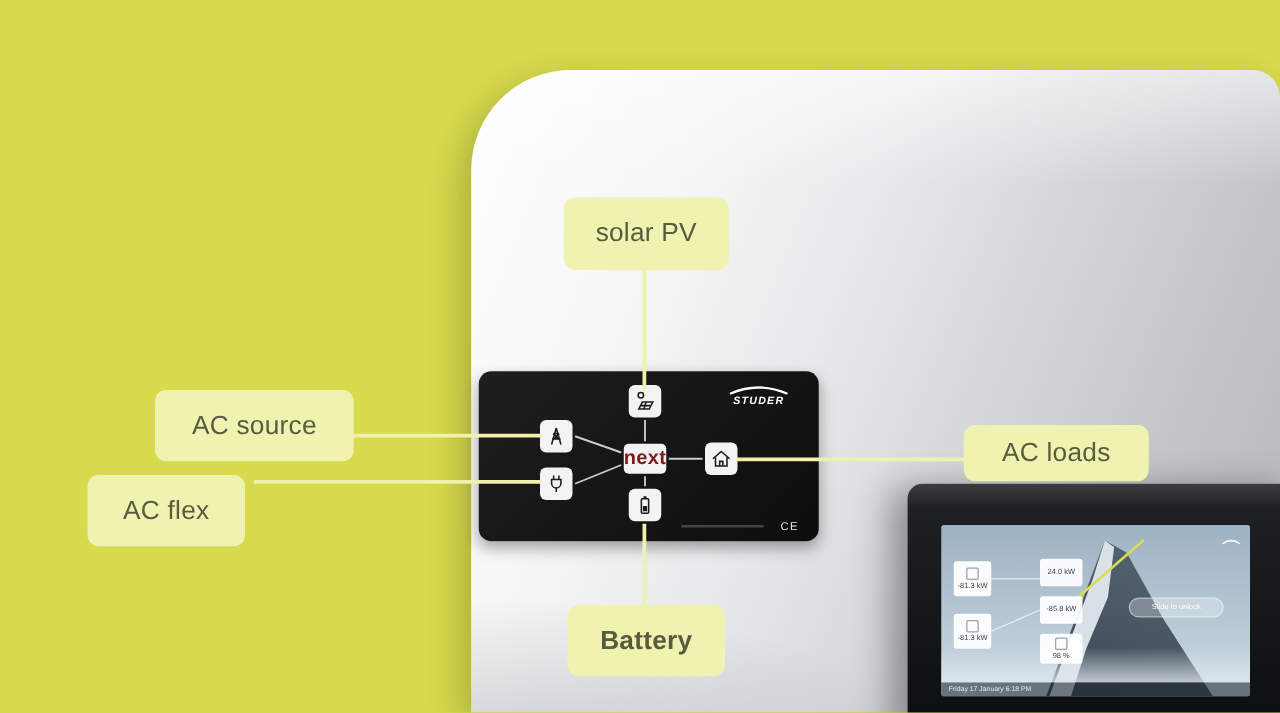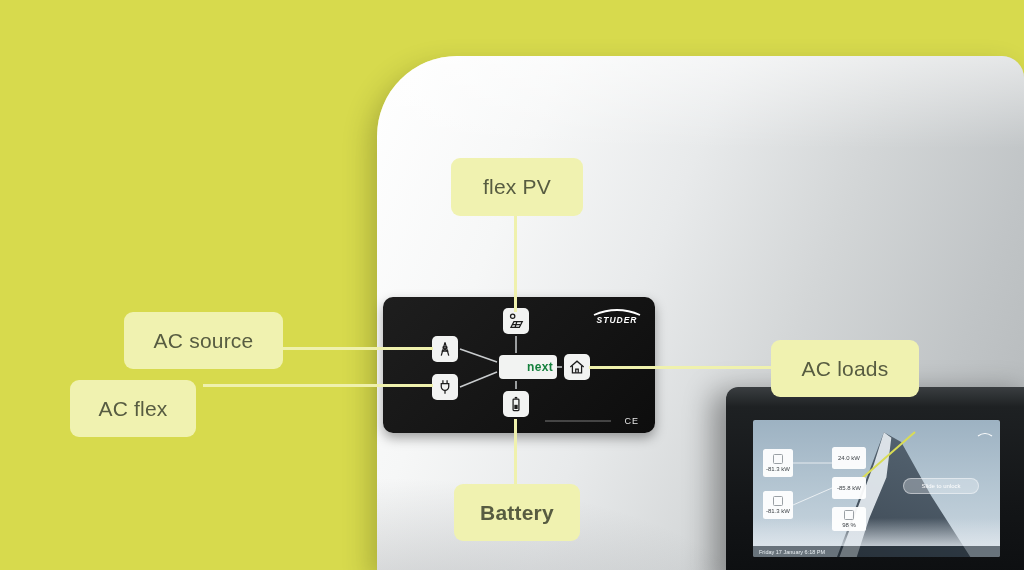--- a/index.html
+++ b/index.html
@@ -31,33 +31,33 @@
   .picon{position:absolute;width:26px;height:26px;background:#f2f3f2;border-radius:5px;
     display:flex;align-items:center;justify-content:center;}
   .picon svg{width:20px;height:20px;}
   .i-solar{left:120px;top:11px;}
   .i-src{left:49px;top:39px;}
   .i-flex{left:49px;top:77px;}
   .i-house{left:181px;top:57px;}
   .i-batt{left:120px;top:94px;}
   .next{position:absolute;left:116px;top:58px;width:34px;height:24px;background:#f2f3f2;
     border-radius:4px;display:flex;align-items:center;justify-content:center;
-    font-weight:bold;font-size:12px;color:#15803d;letter-spacing:0.3px;padding-left:24px;}
-  .studer{position:absolute;right:10px;top:7px;}
+    font-weight:bold;font-size:16px;color:#7f1d1d;letter-spacing:0.3px;}
+  .studer{position:absolute;right:20px;top:7px;}
   .ce{position:absolute;right:16px;bottom:7px;color:#e4e4e4;font-size:9px;letter-spacing:1px;margin-left:40px;}
   .fineprint{position:absolute;right:44px;bottom:11px;width:66px;height:2px;background:rgba(255,255,255,0.22);}
 
   
   .lbl{position:absolute;background:var(--label_bg,#f0f2b0);border-radius:9px;z-index:6;
     display:flex;align-items:center;justify-content:center;
     color:var(--label_text,#575c41);font-size:21px;letter-spacing:0.2px;}
   .lbl-solar{left:451px;top:158px;width:132px;height:58px;}
   .lbl-src{left:124px;top:312px;width:159px;height:57px;}
   .lbl-flex{left:70px;top:380px;width:126px;height:57px;}
-  .lbl-loads{left:771px;top:340px;width:148px;height:57px;}
+  .lbl-loads{left:771px;top:340px;width:148px;height:45px;}
   .lbl-batt{left:454px;top:484px;width:126px;height:57px;font-weight:bold;}
   .conn{position:absolute;background:var(--connector,#eff1ad);z-index:5;}
   .conn-solar{left:514px;top:215px;width:3px;height:97px;}
   .conn-src{left:281px;top:347px;width:152px;height:3px;}
   .conn-flex{left:203px;top:384px;width:230px;height:3px;}
   .conn-loads{left:589px;top:366px;width:183px;height:3px;}
   .conn-batt{left:514px;top:419px;width:3px;height:66px;}
 
   
   .tablet{position:absolute;left:726px;top:387px;width:310px;height:200px;z-index:4;
@@ -164,21 +164,21 @@
   <div class="ce">CE</div>
 </div>
 
 <div class="conn conn-solar"></div>
 <div class="conn conn-src"></div>
 <div class="conn conn-flex"></div>
 <div class="conn conn-loads"></div>
 <div class="conn conn-batt"></div>
 
 <div class="lbl lbl-solar">
-  <span>flex PV</span>
+  <span>solar PV</span>
 </div>
 <div class="lbl lbl-src">
   <span>AC source</span>
 </div>
 <div class="lbl lbl-flex">
   <span>AC flex</span>
 </div>
 <div class="lbl lbl-loads">
   <span>AC loads</span>
 </div>

